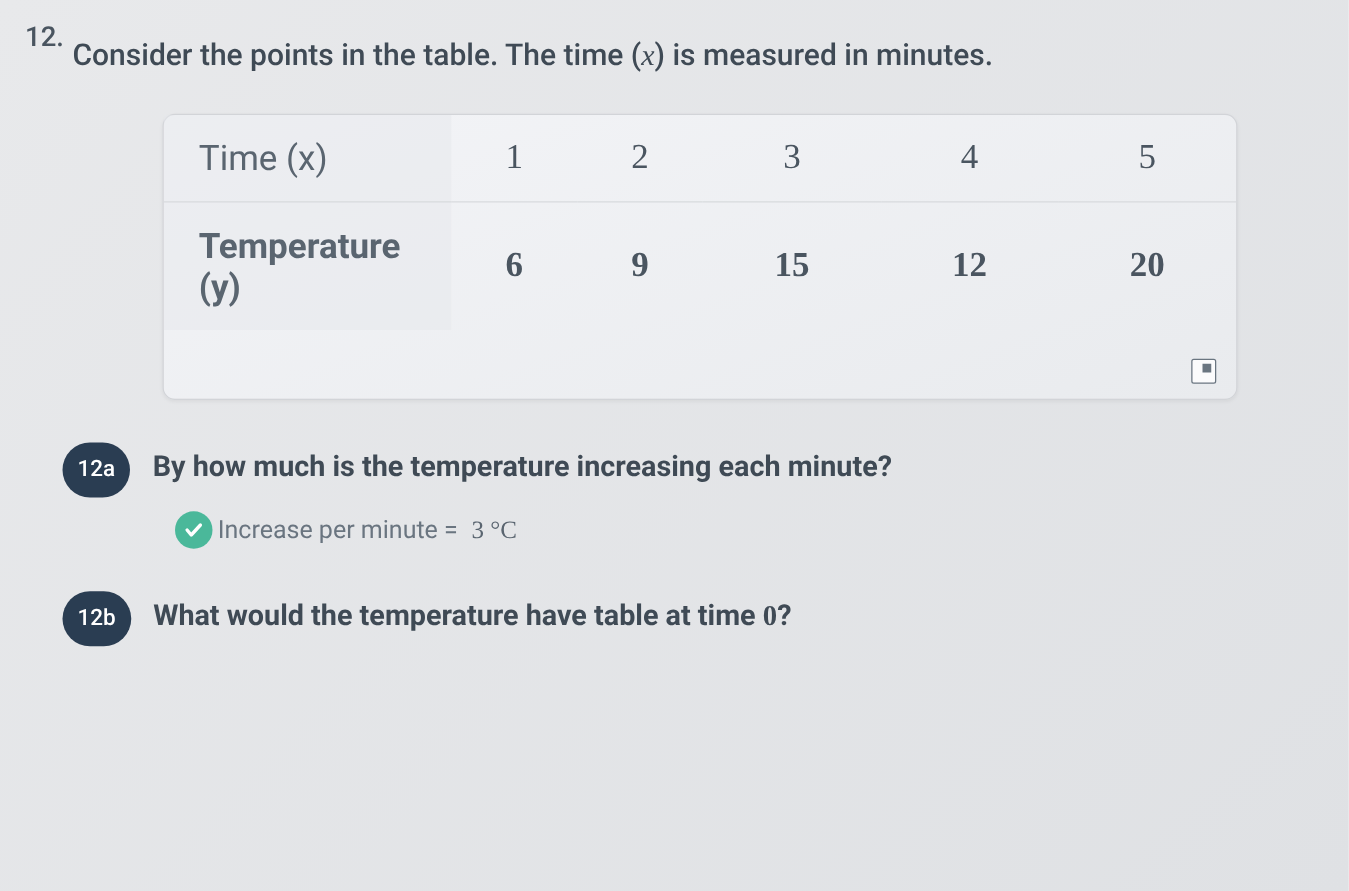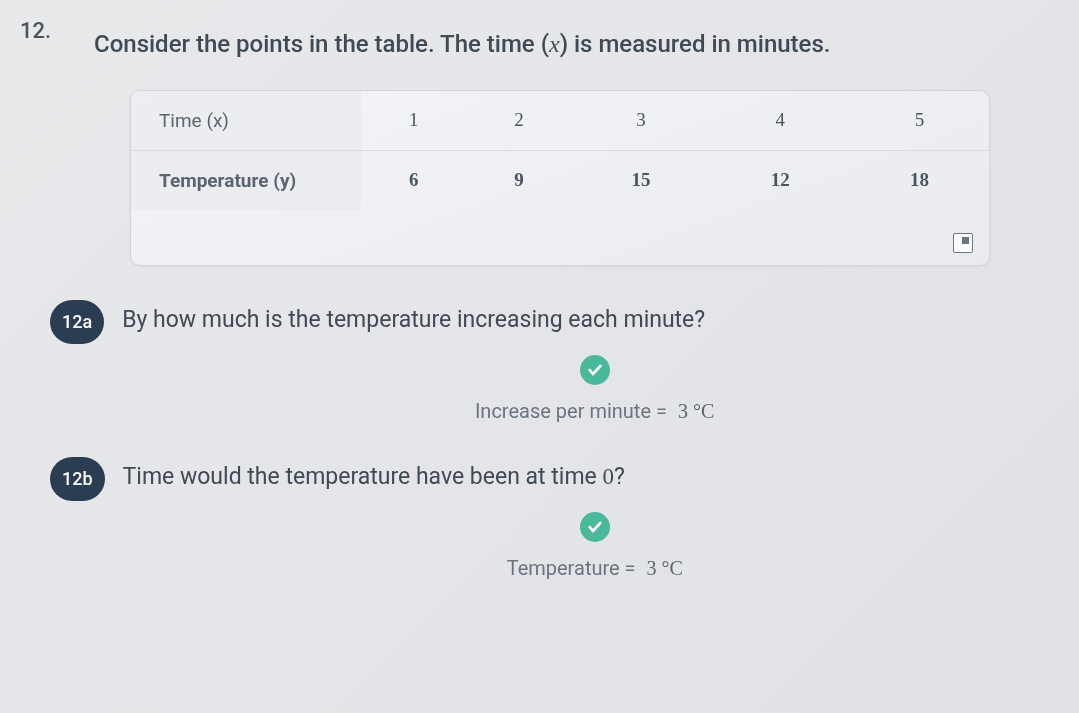--- a/index.html
+++ b/index.html
@@ -14,21 +14,21 @@
   }
   .qnum {
     position: absolute;
     left: 20px;
     top: 18px;
     font-size: 22px;
     color: #4a5560;
     font-weight: 500;
   }
   .prompt {
-    margin-left: 64px;
+    margin-left: 28px;
     margin-top: 8px;
     font-size: 24px;
     color: #3f4a55;
     font-weight: 500;
     line-height: 1.4;
   }
   .mathvar {
     font-family: Georgia, 'Times New Roman', serif;
     font-style: italic;
   }
@@ -41,21 +41,21 @@
     padding: 0;
     box-shadow: 0 1px 3px rgba(0,0,0,0.05);
     position: relative;
   }
   .data-table {
     width: 100%;
     border-collapse: collapse;
   }
   .data-table td {
     padding: 18px 10px;
-    font-size: 19px;
+    font-size: 28px;
     color: #4a5560;
     text-align: center;
     border-bottom: 1px solid #d8dadd;
   }
   .data-table tr:last-child td { border-bottom: none; font-weight: bold; }
   .data-table td:first-child {
     text-align: left;
     padding-left: 28px;
     width: 230px;
     color: #5a6570;
@@ -98,29 +98,28 @@
     font-weight: 500;
     display: flex;
     align-items: center;
     justify-content: center;
     padding: 0 12px;
   }
   .subq-body { flex: 1; padding-top: 6px; }
   .subq-question {
     font-size: 23px;
     color: #3f4a55;
-    font-weight: 400;
+    font-weight: 700;
   }
   .answer-row {
     display: flex;
     align-items: center;
-    gap: 14px;
+    gap: 4px;
     margin-top: 22px;
     margin-left: 18px;
-    flex-direction: column;
   }
   .check-circle {
     width: 30px;
     height: 30px;
     border-radius: 50%;
     background: #4ab89a;
     display: flex;
     align-items: center;
     justify-content: center;
     flex-shrink: 0;
@@ -155,21 +154,21 @@
       <td class="valcell">3</td>
       <td class="valcell">4</td>
       <td class="valcell">5</td>
     </tr>
     <tr>
       <td>Temperature (y)</td>
       <td class="valcell">6</td>
       <td class="valcell">9</td>
       <td class="valcell">15</td>
       <td class="valcell">12</td>
-      <td class="valcell">18</td>
+      <td class="valcell">20</td>
     </tr>
   </tbody>
     </table>
   <div class="table-extra-space"></div>
   <div class="corner-icon"></div>
 </div>
 
 <div class="subq">
   <div class="badge">12a</div>
   <div class="subq-body">
@@ -185,27 +184,16 @@
         <span class="answer-val"> 3 °C</span>
       </div>
     </div>
   </div>
 </div>
 
 <div class="subq" style="">
   <div class="badge">12b</div>
   <div class="subq-body">
     <div class="subq-question">
-      <span>Time would the temperature have been at time </span><span class="mathvar" style="font-style:normal;">0</span><span>?</span>
-    </div>
-    <div class="answer-row">
-      <div class="check-circle">
-        <svg viewBox="0 0 24 24" fill="none" stroke="#fff" stroke-width="4" stroke-linecap="round" stroke-linejoin="round">
-            <polyline points="4 12 9 18 20 6"></polyline>
-          </svg>
-      </div>
-      <div class="answer-text">
-        <span>Temperature =</span>
-        <span class="answer-val"> 3 °C</span>
-      </div>
+      <span>What would the temperature have table at time </span><span class="mathvar" style="font-style:normal;">0</span><span>?</span>
     </div>
   </div>
 </div>
 
 </body></html>

